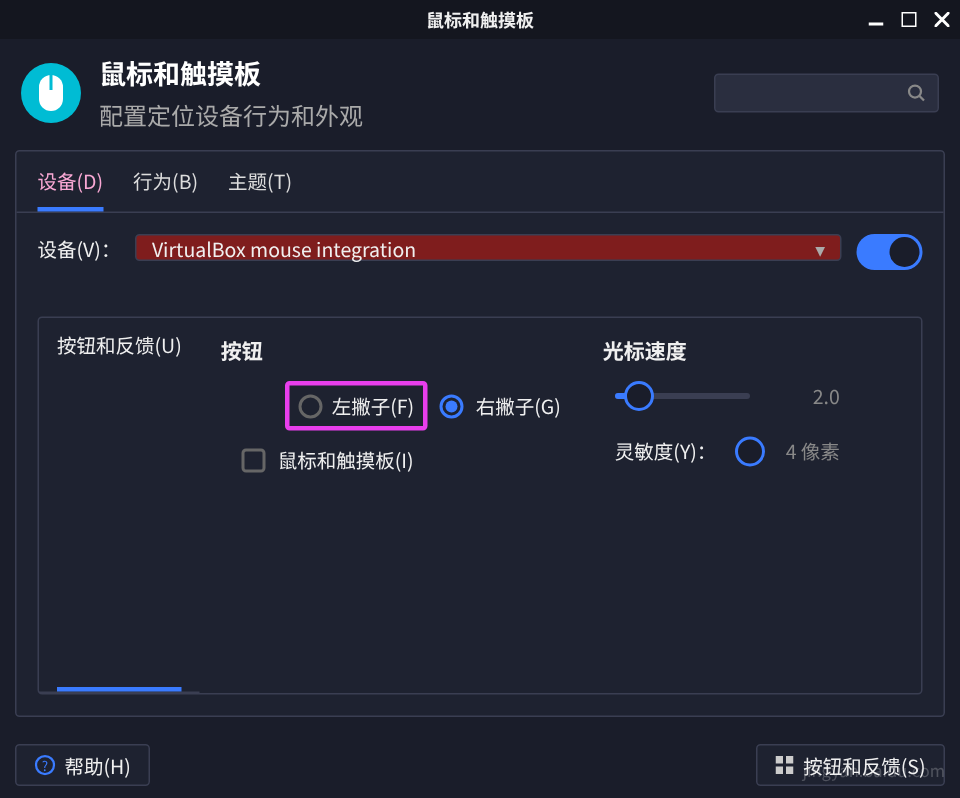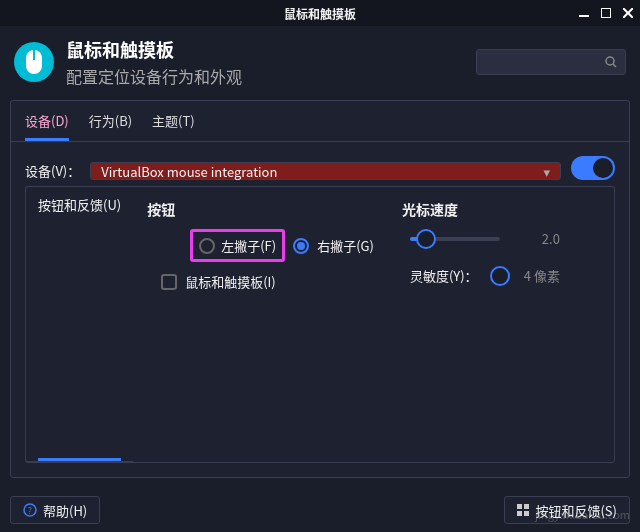--- a/index.html
+++ b/index.html
@@ -79,23 +79,23 @@
   border-bottom: 3px solid #3a7bff;
 }
 .tab-content {
   flex: 1;
   padding: 14px;
   display: flex;
   flex-direction: column;
 }
 .device-row {
   display: flex;
-  align-items: flex-end;
+  align-items: flex-start;
   gap: 10px;
-  margin-bottom: 6px;
+  margin-bottom: 31px;
 }
 .device-label { font-size: 13px; }
 .combo {
   flex: 1;
   height: 18px;
   background: #7f1d1d;
   border: 1px solid #3a3e52;
   border-radius: 3px;
   display: flex;
   align-items: center;

